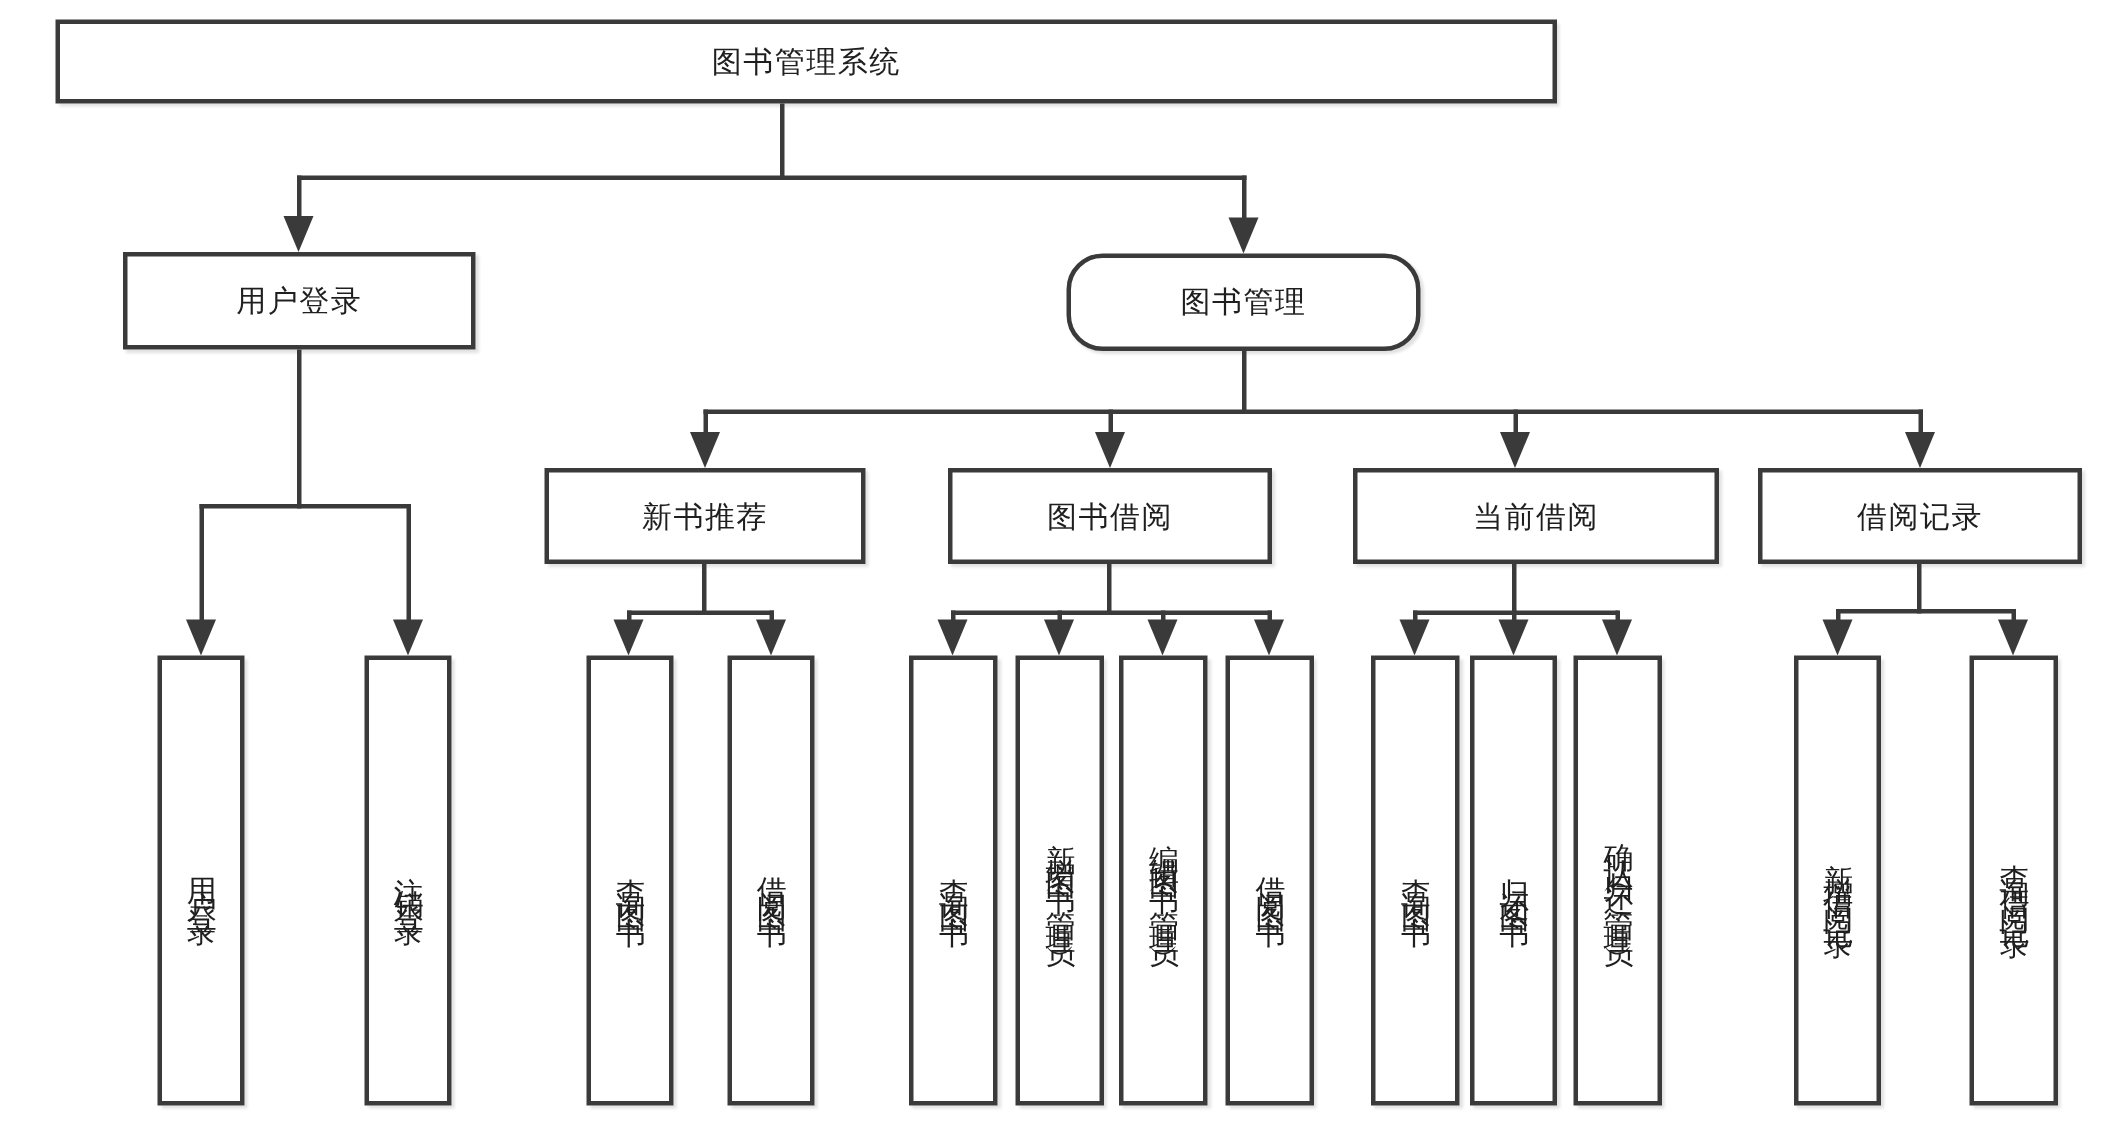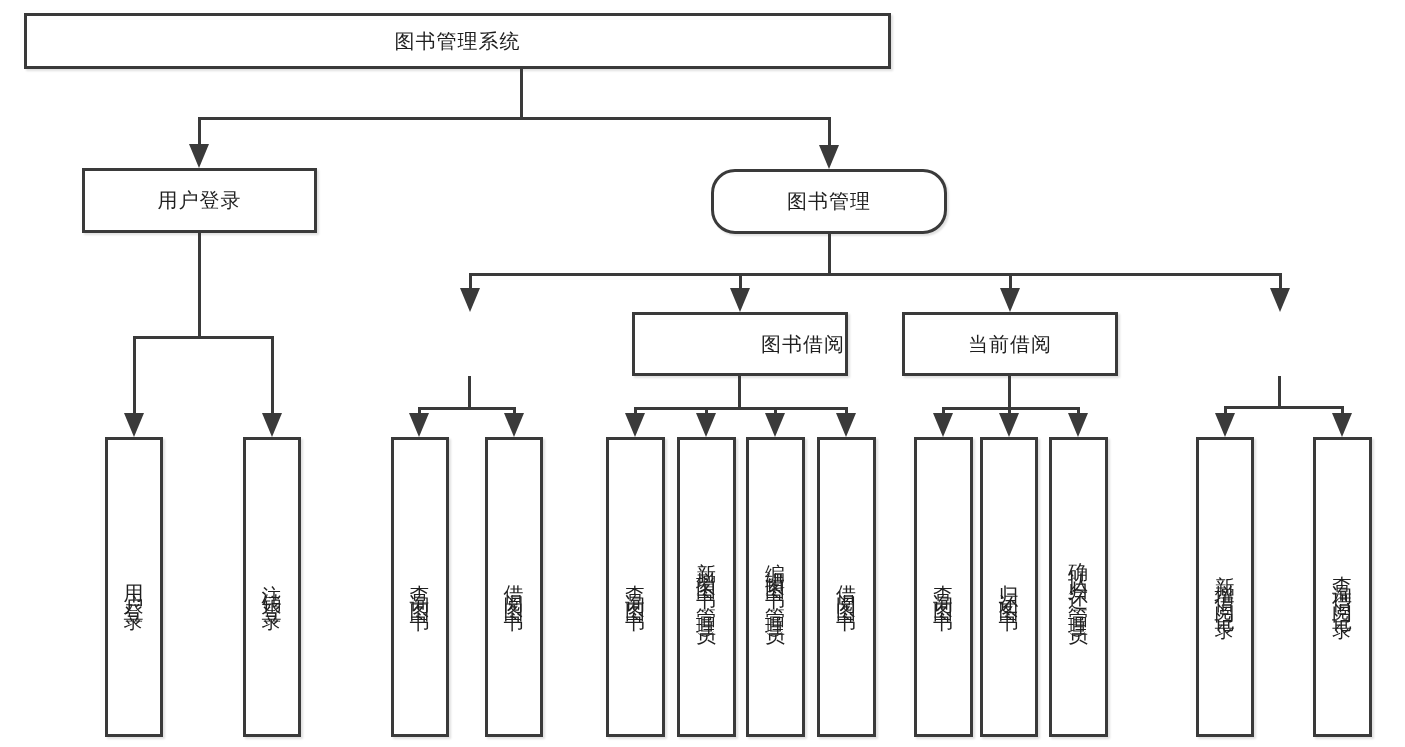--- a/index.html
+++ b/index.html
@@ -32,21 +32,21 @@
     position:absolute;right:4px;bottom:4px;
     font-size:20px;color:#9b9b9b;letter-spacing:1px;
     text-shadow:1px 1px 0 rgba(90,90,90,0.35);
   }
 </style>
 </head>
 <body>
 
 <div id="canvas">
 
-  <div class="hbox" style="left:24px;top:13px;width:867px;height:56px;">
+  <div class="hbox" style="left:37px;top:13px;width:1001px;height:56px;">
     <span>图书管理系统</span>
   </div>
 
   <div class="vline" style="left:520px;top:69px;height:51px;"></div>
   <div class="hline" style="left:198px;top:117px;width:633px;"></div>
   <div class="vline" style="left:198px;top:117px;height:30px;"></div>
   <div class="arrow" style="left:189px;top:144px;"></div>
   <div class="vline" style="left:828px;top:117px;height:30px;"></div>
   <div class="arrow" style="left:819px;top:145px;"></div>
 
@@ -68,25 +68,31 @@
   <div class="hline" style="left:469px;top:273px;width:813px;"></div>
   <div class="vline" style="left:469px;top:273px;height:19px;"></div>
   <div class="arrow" style="left:460px;top:288px;"></div>
   <div class="vline" style="left:739px;top:273px;height:19px;"></div>
   <div class="arrow" style="left:730px;top:288px;"></div>
   <div class="vline" style="left:1009px;top:273px;height:19px;"></div>
   <div class="arrow" style="left:1000px;top:288px;"></div>
   <div class="vline" style="left:1279px;top:273px;height:19px;"></div>
   <div class="arrow" style="left:1270px;top:288px;"></div>
 
-  <div class="hbox" style="left:632px;top:312px;width:216px;height:64px;justify-content:flex-end;">
+  <div class="hbox" style="left:363px;top:312px;width:214px;height:64px;">
+    <span>新书推荐</span>
+  </div>
+  <div class="hbox" style="left:632px;top:312px;width:216px;height:64px;">
     <span>图书借阅</span>
   </div>
-  <div class="hbox" style="left:902px;top:312px;width:216px;height:64px;">
+  <div class="hbox" style="left:902px;top:312px;width:244px;height:64px;">
     <span>当前借阅</span>
+  </div>
+  <div class="hbox" style="left:1172px;top:312px;width:216px;height:64px;">
+    <span>借阅记录</span>
   </div>
 
   <div class="vline" style="left:468px;top:376px;height:34px;"></div>
   <div class="hline" style="left:418px;top:407px;width:98px;"></div>
   <div class="vline" style="left:418px;top:407px;height:10px;"></div>
   <div class="arrow" style="left:409px;top:413px;"></div>
   <div class="vline" style="left:513px;top:407px;height:10px;"></div>
   <div class="arrow" style="left:504px;top:413px;"></div>
 
   <div class="vline" style="left:738px;top:376px;height:34px;"></div>

